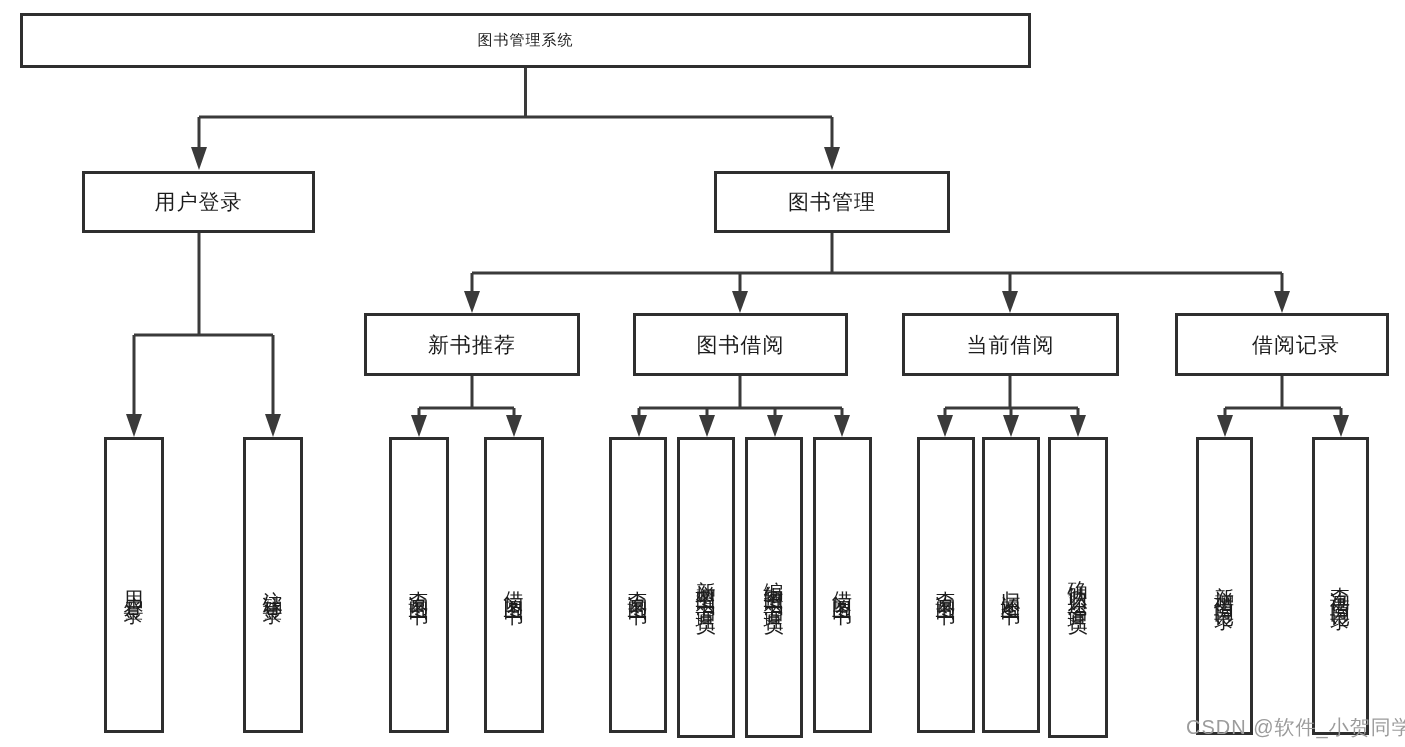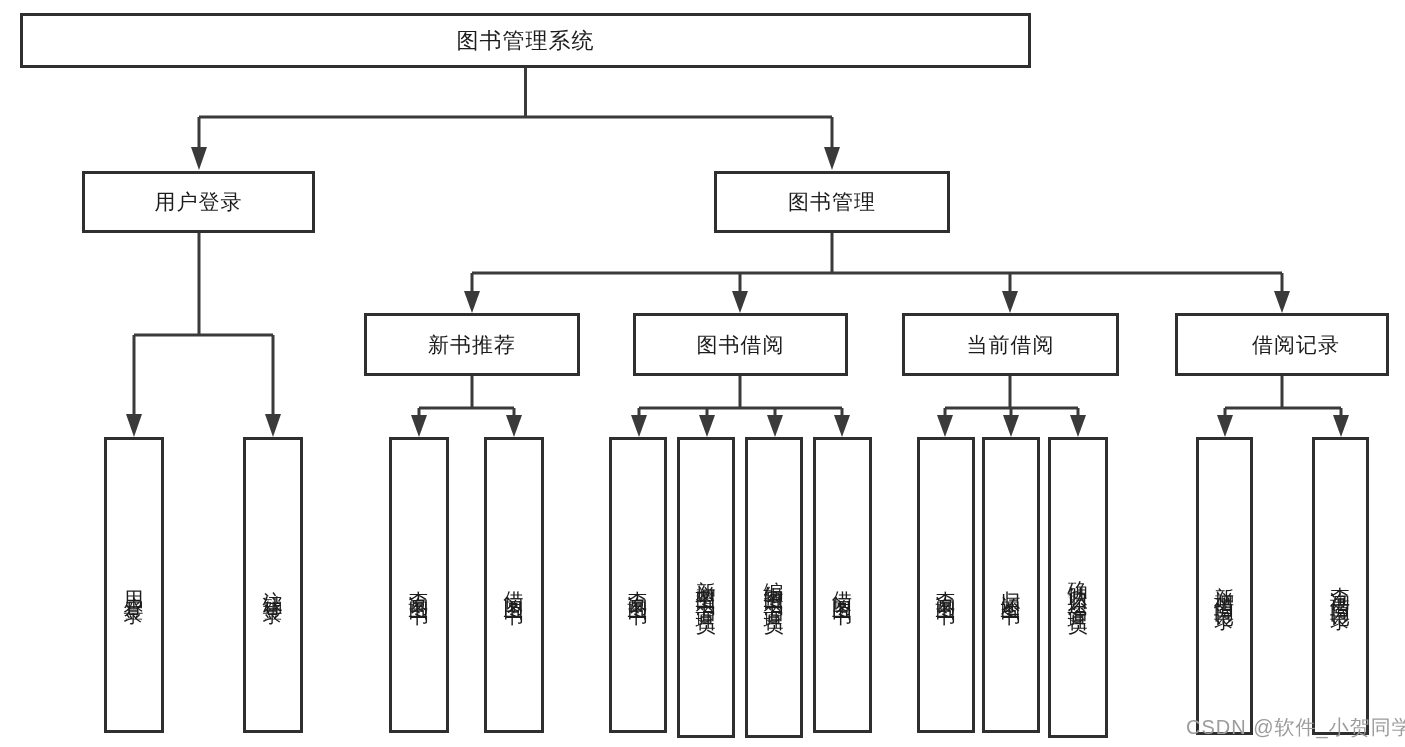--- a/index.html
+++ b/index.html
@@ -14,21 +14,21 @@
   .node {
     position: absolute;
     background: #ffffff;
     border: 3px solid #2f2f2f;
     box-sizing: border-box;
     display: flex;
     align-items: center;
     justify-content: center;
     color: #1c1c1c;
   }
-  .root-node { font-size: 22px; letter-spacing: 1px; }
+  .root-node { font-size: 15px; letter-spacing: 1px; }
   .h-node { font-size: 21px; letter-spacing: 1px; }
   .v-node .vtext {
     writing-mode: vertical-rl;
     text-orientation: mixed;
     font-size: 20px;
     letter-spacing: 5px;
     line-height: 1.1;
     white-space: nowrap;
   }
   svg.connectors {

